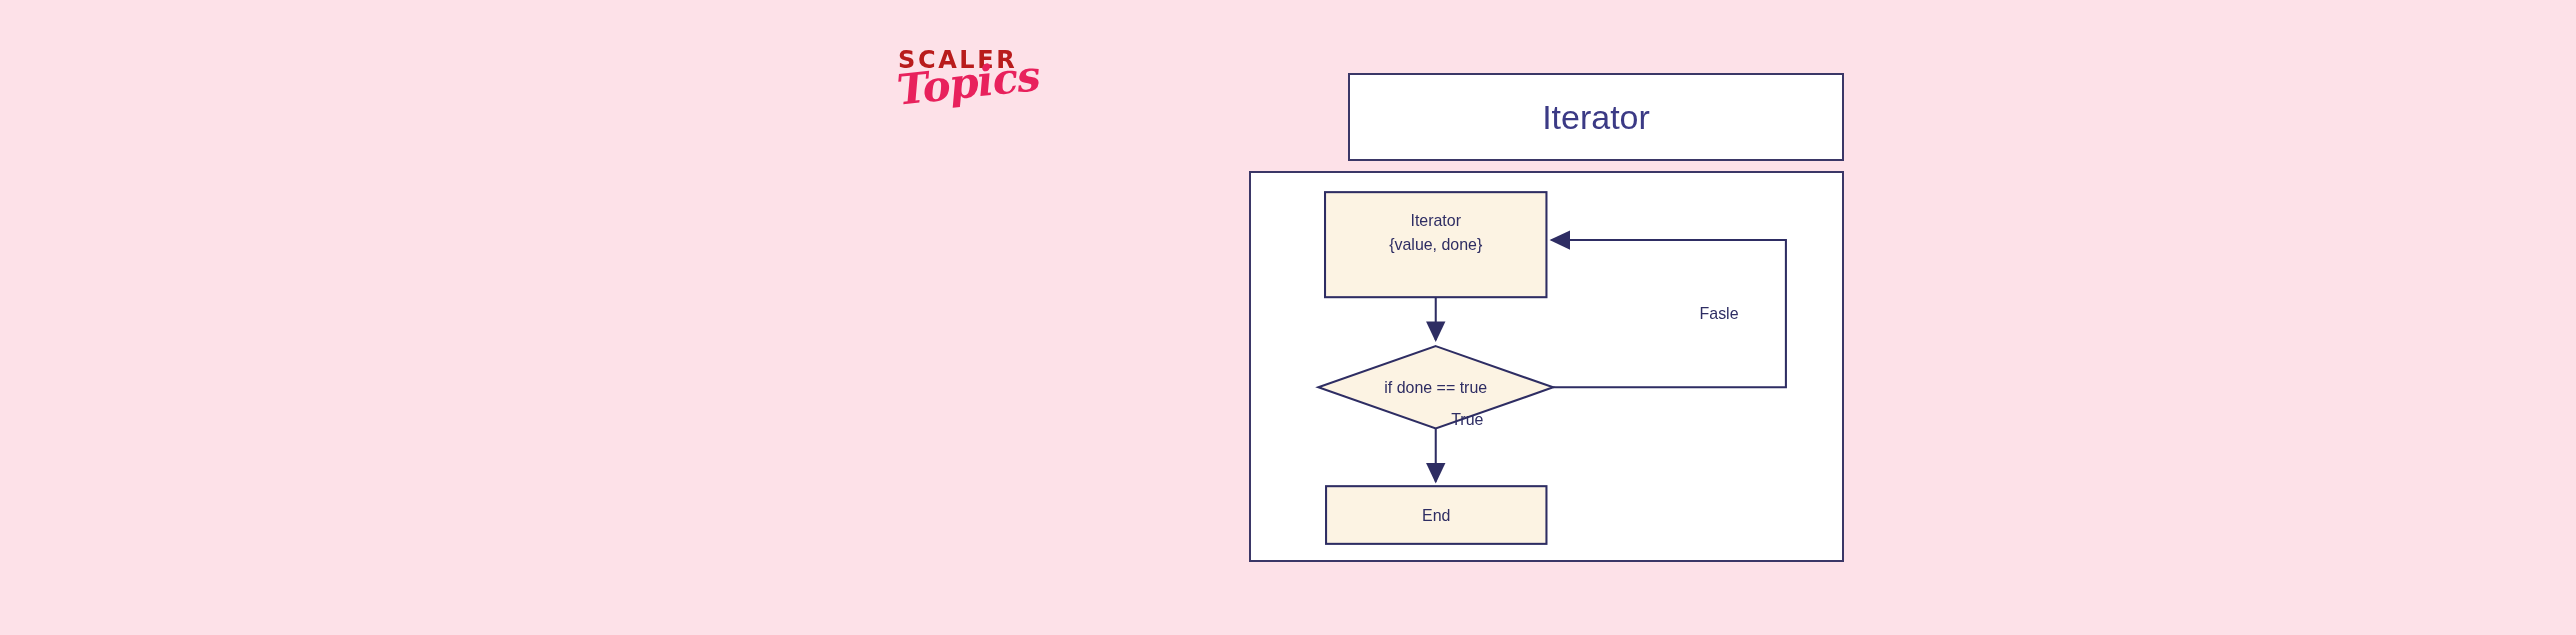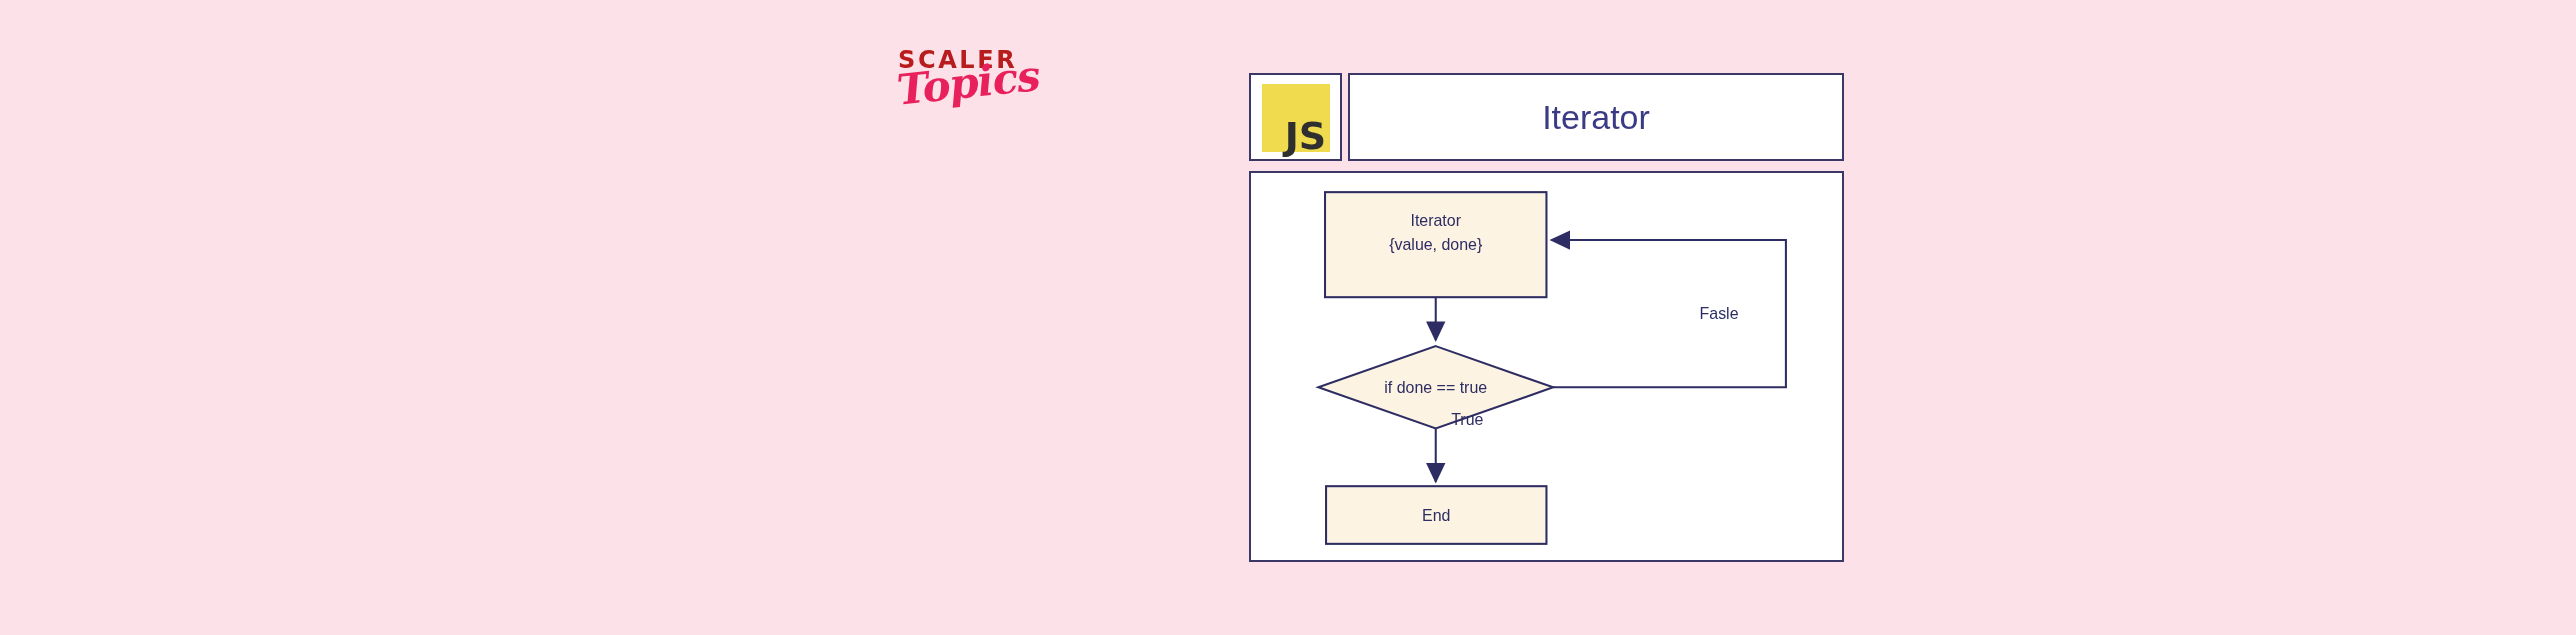--- a/index.html
+++ b/index.html
@@ -74,25 +74,20 @@
 </head>
 <body>
 
 <div class="stage">
 
   <div class="logo">
     <div class="logo-scaler">SCALER</div>
     <div class="logo-topics">Topics</div>
   </div>
 
-  <div class="js-badge">
-    <div class="js-square">
-      <span class="js-text">JS</span>
-    </div>
-  </div>
 
   <div class="title-box">
     <span class="title-text">Iterator</span>
   </div>
 
   <div class="panel">
     <svg width="600" height="396" viewBox="0 0 1164 769">
       <defs>
         <marker id="ah" markerWidth="11" markerHeight="11" refX="9" refY="5.5" orient="auto" markerUnits="strokeWidth">
           <path d="M0,0.8 L10,5.5 L0,10.2 z" fill="#2e2d63"></path>

